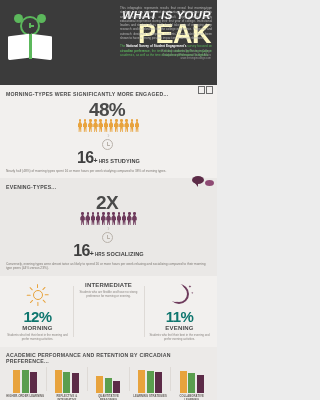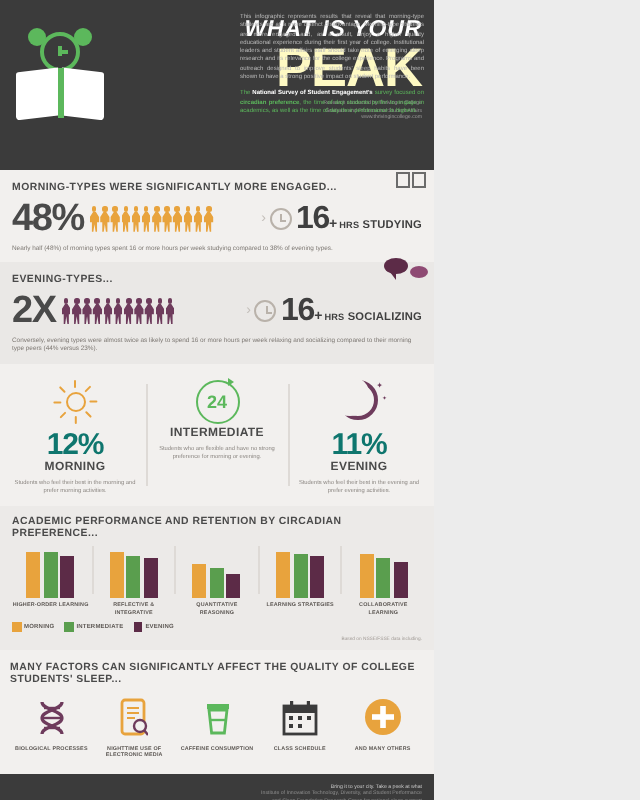--- a/index.html
+++ b/index.html
@@ -91,21 +91,21 @@
   .intro .hl-green { color:#5cb85c; font-weight:bold; }
   .intro .hl-body  { color:#5cb85c; }
 
   
   .band { background:#f2f0ee; padding:6px 6px 5px 6px; }
   .band.alt { background:#eae8e6; }
   .sect-head {
     font-size:5.2px; font-weight:bold; color:#4a4a4a;
     letter-spacing:0.25px; margin-bottom:3px;
   }
-  .stat-row { display:flex; align-items:center; }
+  .stat-row { display:flex; align-items:center;flex-direction:column; }
   .big-pct {
     font-size:19px; font-weight:bold; color:#4a4a4a;
     line-height:19px; letter-spacing:-0.7px;
     flex:0 0 auto; margin-right:3px;
   }
   .people { display:flex; align-items:flex-end; gap:0.6px; flex:1; }
   .person { width:4.6px; height:13px; position:relative; }
   .person .head {
     position:absolute; top:0; left:1.05px;
     width:2.5px; height:2.5px; border-radius:50%;
@@ -467,25 +467,20 @@
           <div class="ray" style="transform: rotate(225deg);"></div>
           <div class="ray" style="transform: rotate(270deg);"></div>
           <div class="ray" style="transform: rotate(315deg);"></div>
         </div>
     </div>
     <div class="type-pct">12%</div>
     <div class="type-name">MORNING</div>
     <div class="type-desc">Students who feel their best in the morning and prefer morning activities.</div>
   </div>
   <div class="type-col">
-    <div class="type-ico">
-      <div class="ring24">
-          <span>24</span>
-        </div>
-    </div>
     <div class="type-name">INTERMEDIATE</div>
     <div class="type-desc">Students who are flexible and have no strong preference for morning or evening.</div>
   </div>
   <div class="type-col">
     <div class="type-ico">
       <div class="moon">
         <div class="m1"></div>
           <div class="m2"></div>
         <div class="st" style="top:1px;right:-1px;">✦</div>
         <div class="st" style="top:7px;right:-3px;font-size:3px;">✦</div>

